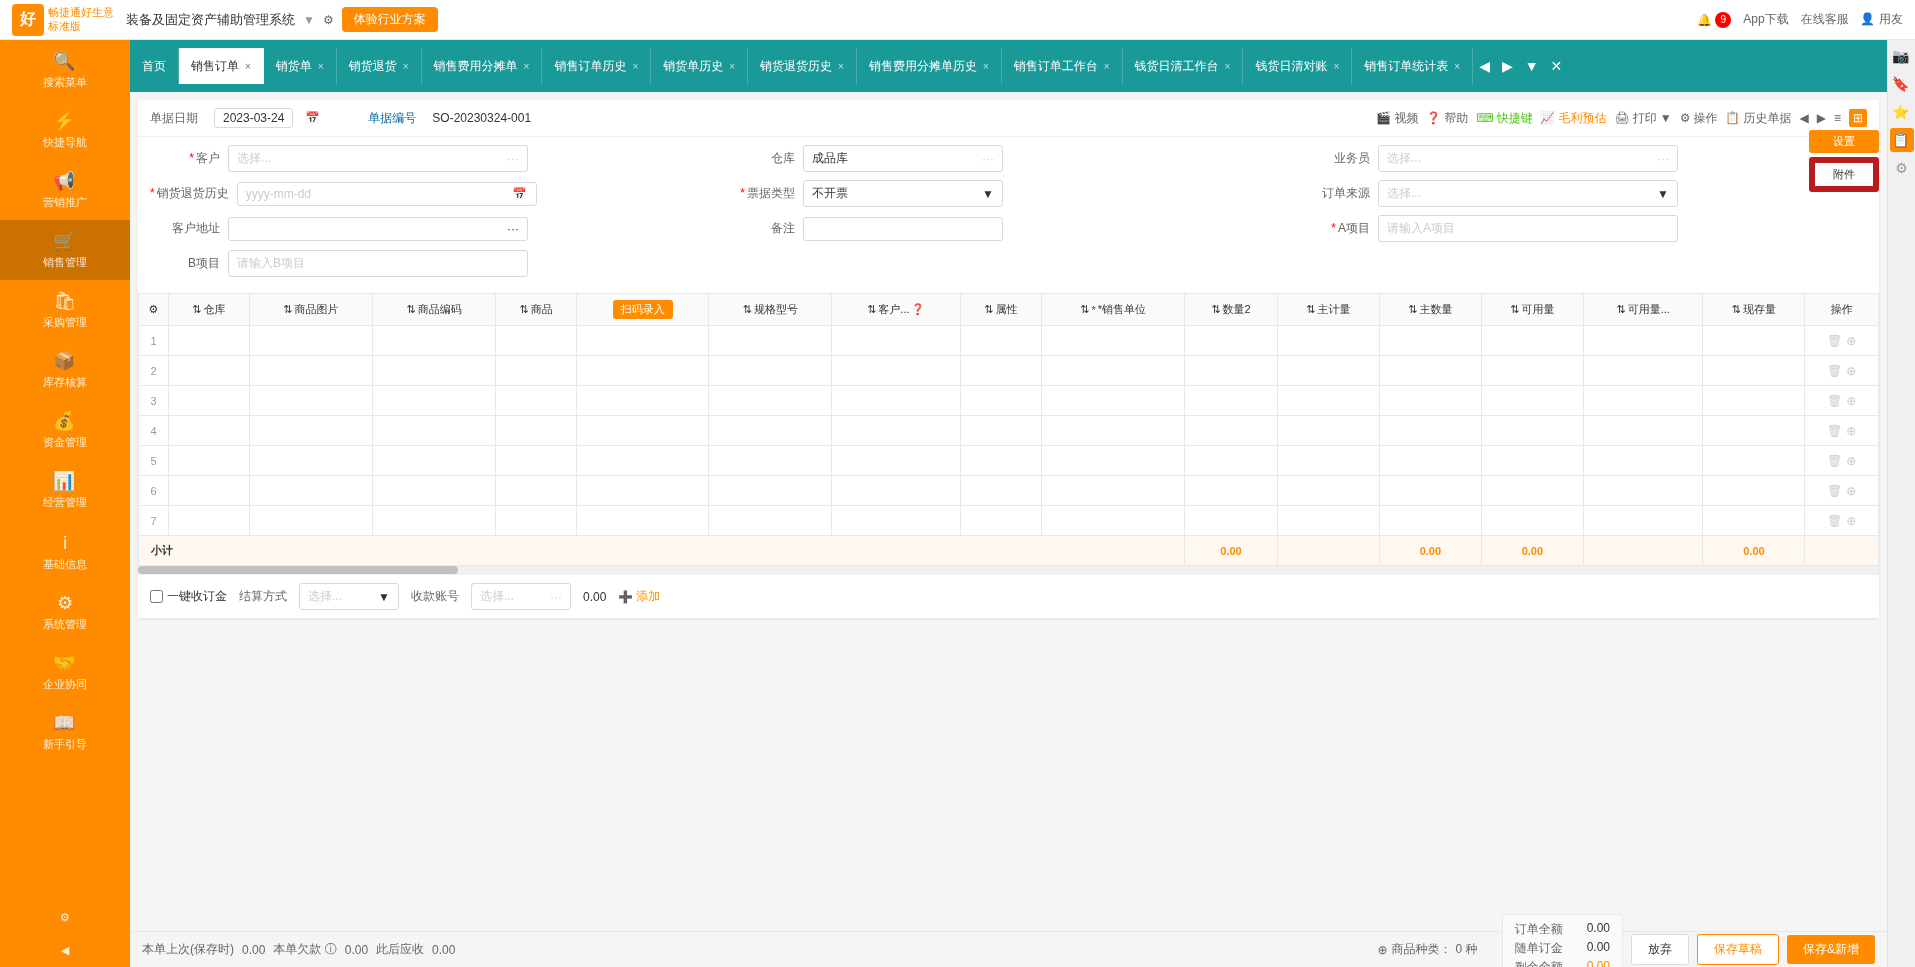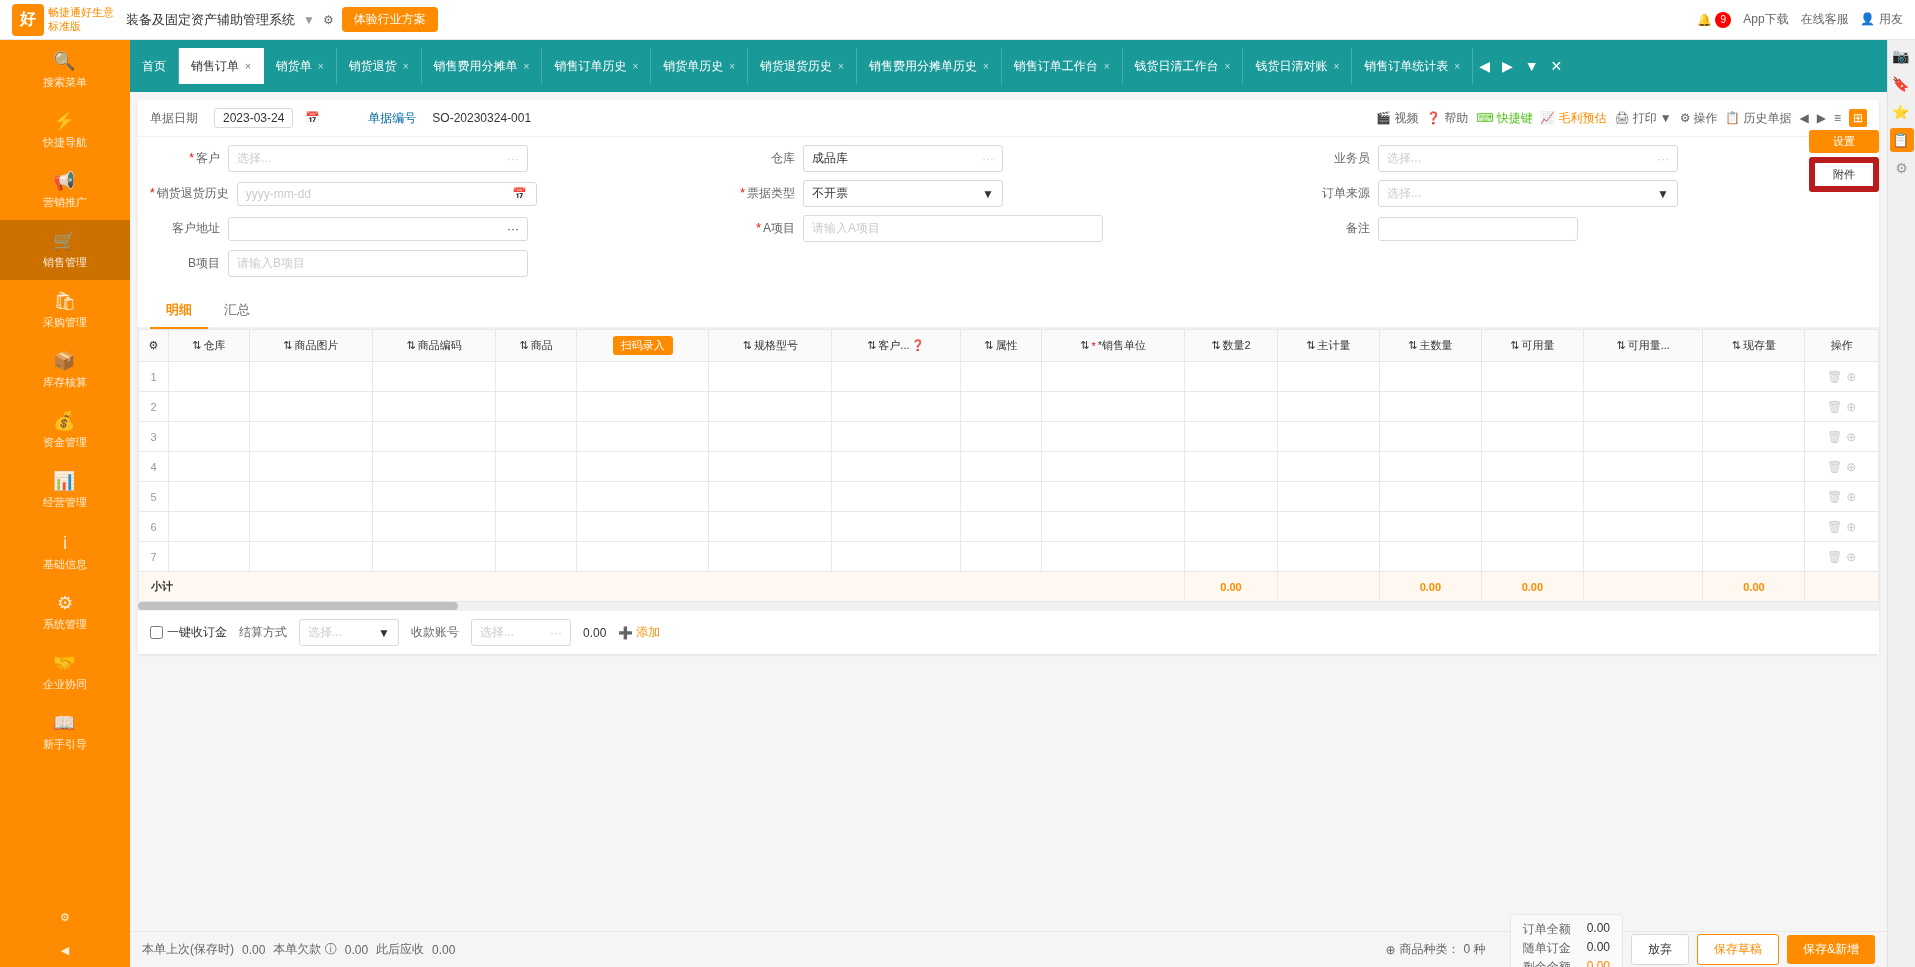--- a/index.html
+++ b/index.html
@@ -57,21 +57,21 @@
     .scan-btn { background: #ff8c00; color: white; border: none; padding: 2px 8px; border-radius: 3px; font-size: 11px; cursor: pointer; }
     .th-sort { display: flex; align-items: center; justify-content: center; gap: 2px; }
     .subtotal-row td { background: #fff8f0; font-weight: bold; }
     .subtotal-val { color: #ff8c00; }
 
     
     .table-scroll-bar { height: 8px; background: #f0f0f0; margin: 0; position: relative; }
     .table-scroll-thumb { width: 320px; height: 8px; background: #c0c0c0; border-radius: 4px; position: absolute; left: 0; }
     .form-footer { background: white; padding: 8px 12px; display: flex; align-items: center; gap: 12px; border-top: 1px solid #f0f0f0; }
     .order-summary { background: #fafafa; border: 1px solid #e8e8e8; padding: 6px 12px; border-radius: 4px; }
-    .summary-row { display: flex; justify-content: space-between; gap: 16px; margin-bottom: 2px; }
+    .summary-row { display: flex; justify-content: space-between; gap: 24px; margin-bottom: 2px; }
     .summary-val { color: #333; }
     .summary-val.highlight { color: #ff8c00; }
 
     
     .btn-discard { border: 1px solid #d9d9d9; background: white; padding: 6px 16px; border-radius: 3px; cursor: pointer; font-size: 12px; color: #333; }
     .btn-save-draft { border: 1px solid #ff8c00; background: white; color: #ff8c00; padding: 6px 16px; border-radius: 3px; cursor: pointer; font-size: 12px; }
     .btn-save-new { background: #ff8c00; color: white; border: none; padding: 6px 16px; border-radius: 3px; cursor: pointer; font-size: 12px; }
 
     
     .status-bar { height: 36px; background: #f5f5f5; display: flex; align-items: center; padding: 0 12px; border-top: 1px solid #e8e8e8; font-size: 12px; color: #666; }
@@ -333,44 +333,40 @@
               </div>
             </div>
             <div class="form-row">
               <div class="form-section">
                 <span class="form-label">客户地址</span>
                 <div class="form-input with-icon" style="min-width:300px;">
                   <span style="margin-left:auto;">···</span>
                 </div>
               </div>
               <div class="form-section">
+                <span class="form-label">备注</span>
+                <div class="form-input" style="min-width:200px;min-height:24px;"></div>
+              </div>
+              <div class="form-section">
                 <span class="form-label required">A项目</span>
                 <div class="form-input" style="min-width:300px;">
                   <span style="color:#ccc;">请输入A项目</span>
                 </div>
               </div>
-              <div class="form-section">
-                <span class="form-label">备注</span>
-                <div class="form-input" style="min-width:200px;min-height:24px;"></div>
-              </div>
             </div>
             <div class="form-row">
               <div class="form-section">
                 <span class="form-label">B项目</span>
                 <div class="form-input" style="min-width:300px;">
                   <span style="color:#ccc;">请输入B项目</span>
                 </div>
               </div>
             </div>
           </div>
 
-          <div class="table-tabs">
-            <div class="table-tab active">明细</div>
-            <div class="table-tab">汇总</div>
-          </div>
 
           <div style="overflow-x:auto;">
             <table class="data-table">
               <thead>
                 <tr>
                   <th style="width:30px;">⚙</th>
                   <th>
                     <div class="th-sort">⇅ <span>仓库</span></div>
                   </th>
                   <th>

